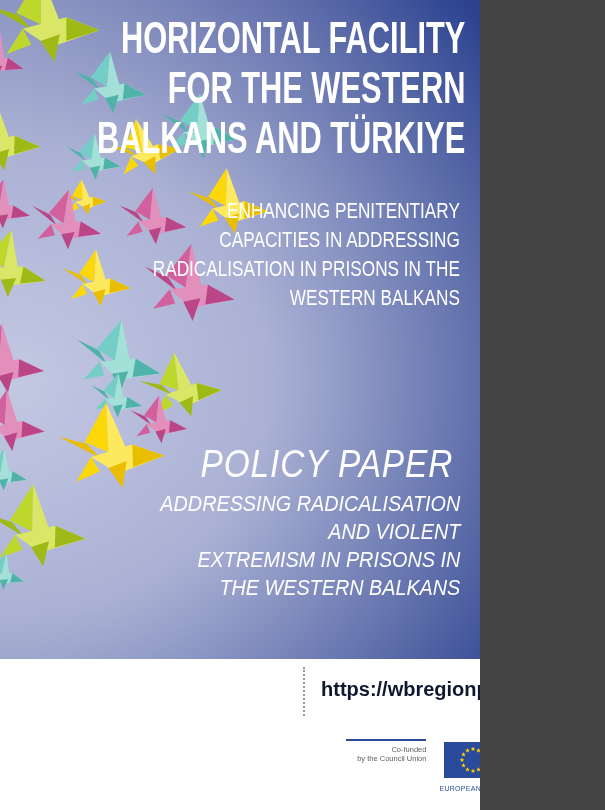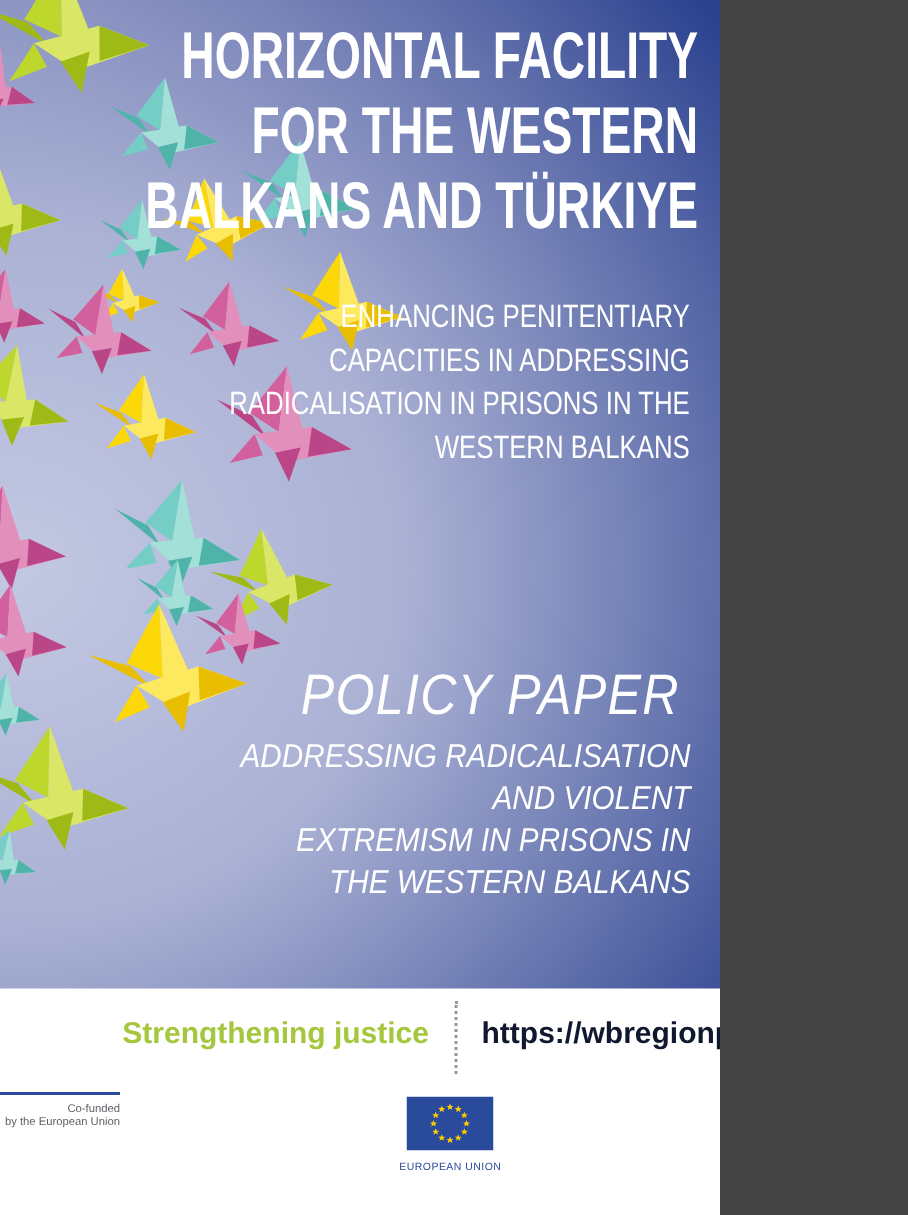--- a/index.html
+++ b/index.html
@@ -42,22 +42,22 @@
   .tagline{
     position:absolute;left:0;top:19px;width:286px;text-align:right;
     font-size:20px;font-weight:bold;color:#a5c73e;
   }
   .vdivider{position:absolute;left:303px;top:8px;height:49px;border-left:2px dotted #97979f;}
   .url{
     position:absolute;left:321px;top:19px;font-size:20px;font-weight:bold;color:#10182f;
   }
 
   .logos{
-    position:absolute;left:0;top:63px;width:100%;
-    display:flex;justify-content:space-between;align-items:flex-start;gap:13px;
+    position:absolute;left:0;top:74px;width:100%;
+    display:flex;justify-content:flex-end;align-items:flex-start;gap:13px;
   }
   .credit{font-size:7.5px;line-height:9px;color:#5d6167;}
   .credit .hline{height:2px;background:#2a4b9b;margin-bottom:4px;}
   .credit.eu{width:80px;text-align:right;margin-top:6px;}
   .credit.coe{width:92px;text-align:left;margin-top:6px;}
   .logoblock{text-align:center;}
   .logoblock.euflag{margin-top:9px;}
   .caption{font-size:7px;line-height:8px;color:#2a4b9b;letter-spacing:.3px;white-space:nowrap;}
   .logoblock .caption{margin-top:3px;}
   .logoblock.coe .caption.top{margin-top:0;margin-bottom:2px;}
@@ -178,30 +178,29 @@
   <div class="txt doctype">POLICY PAPER</div>
 
   <div class="txt docsub">
     <div>ADDRESSING RADICALISATION</div>
     <div>AND VIOLENT</div>
     <div>EXTREMISM IN PRISONS IN</div>
     <div>THE WESTERN BALKANS</div>
   </div>
 
   <div class="footer">
-    <div class="tagline">Strengthening justice</div>
     <div class="vdivider"></div>
     <div class="url">https://wbregionprisons.coe.int/</div>
 
     <div class="logos">
 
       <div class="credit eu">
         <div class="hline"></div>
         <div>Co-funded</div>
-        <div>by the European Union</div>
+        <div>by the Council Union</div>
       </div>
 
       <div class="logoblock euflag">
         <svg width="58" height="36" viewBox="0 0 58 36">
           <rect width="58" height="36" fill="#2a4b9b"></rect>
           <g fill="#ffcc00">
             <use href="#star" transform="translate(29,7)"></use>
             <use href="#star" transform="translate(34.5,8.47)"></use>
             <use href="#star" transform="translate(38.53,12.5)"></use>
             <use href="#star" transform="translate(40,18)"></use>

